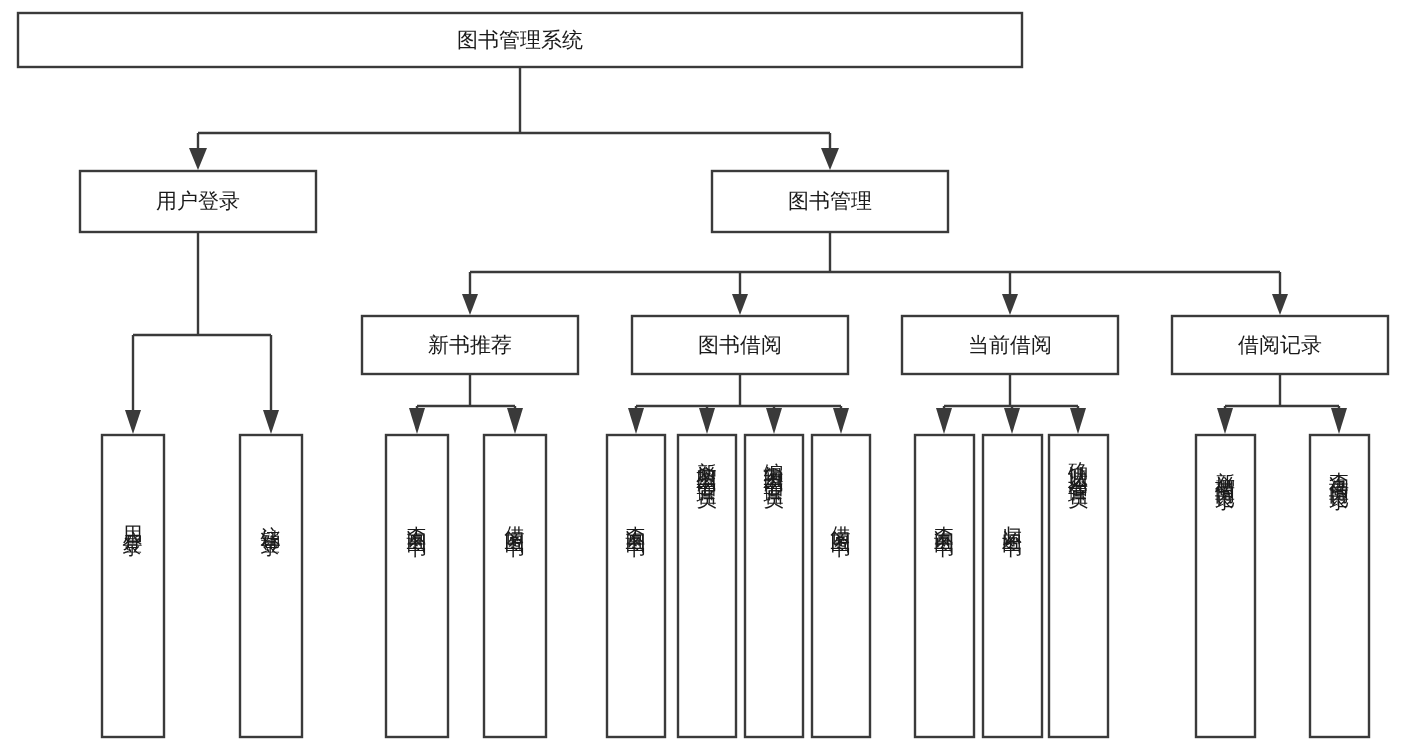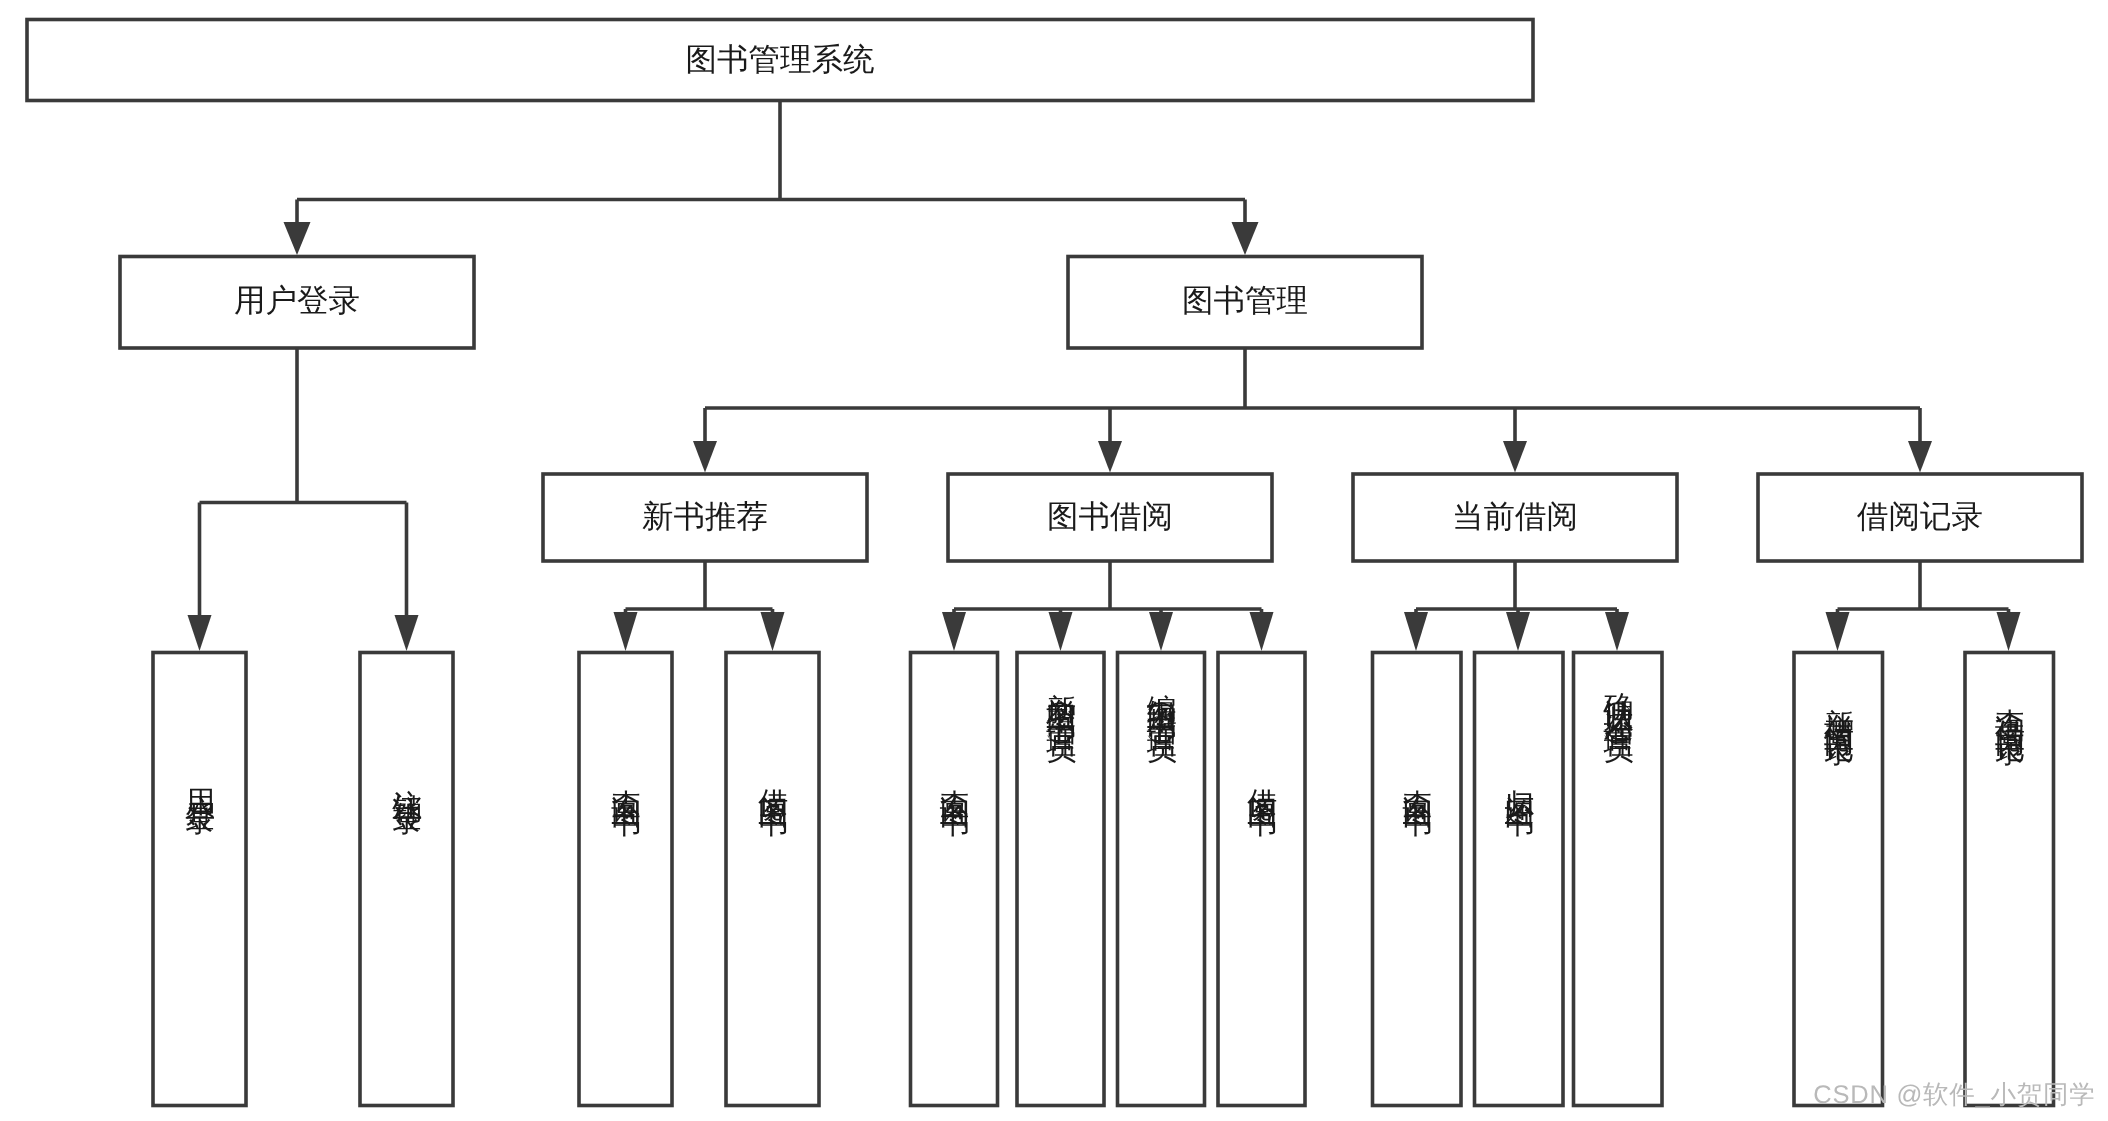--- a/index.html
+++ b/index.html
@@ -237,15 +237,14 @@
   <div class="leaf-label-wrap" style="left:1049px; top:446px; width:59px;">
     <span class="leaf-label">确认归还（管理员）</span>
   </div>
   <div class="leaf-label-wrap" style="left:1196px; top:456px; width:59px;">
     <span class="leaf-label">新增借阅记录</span>
   </div>
   <div class="leaf-label-wrap" style="left:1310px; top:456px; width:59px;">
     <span class="leaf-label">查询借阅记录</span>
   </div>
 
-  <div id="watermark">CSDN @软件_小贺同学</div>
 
 </div>
 
 </body></html>

